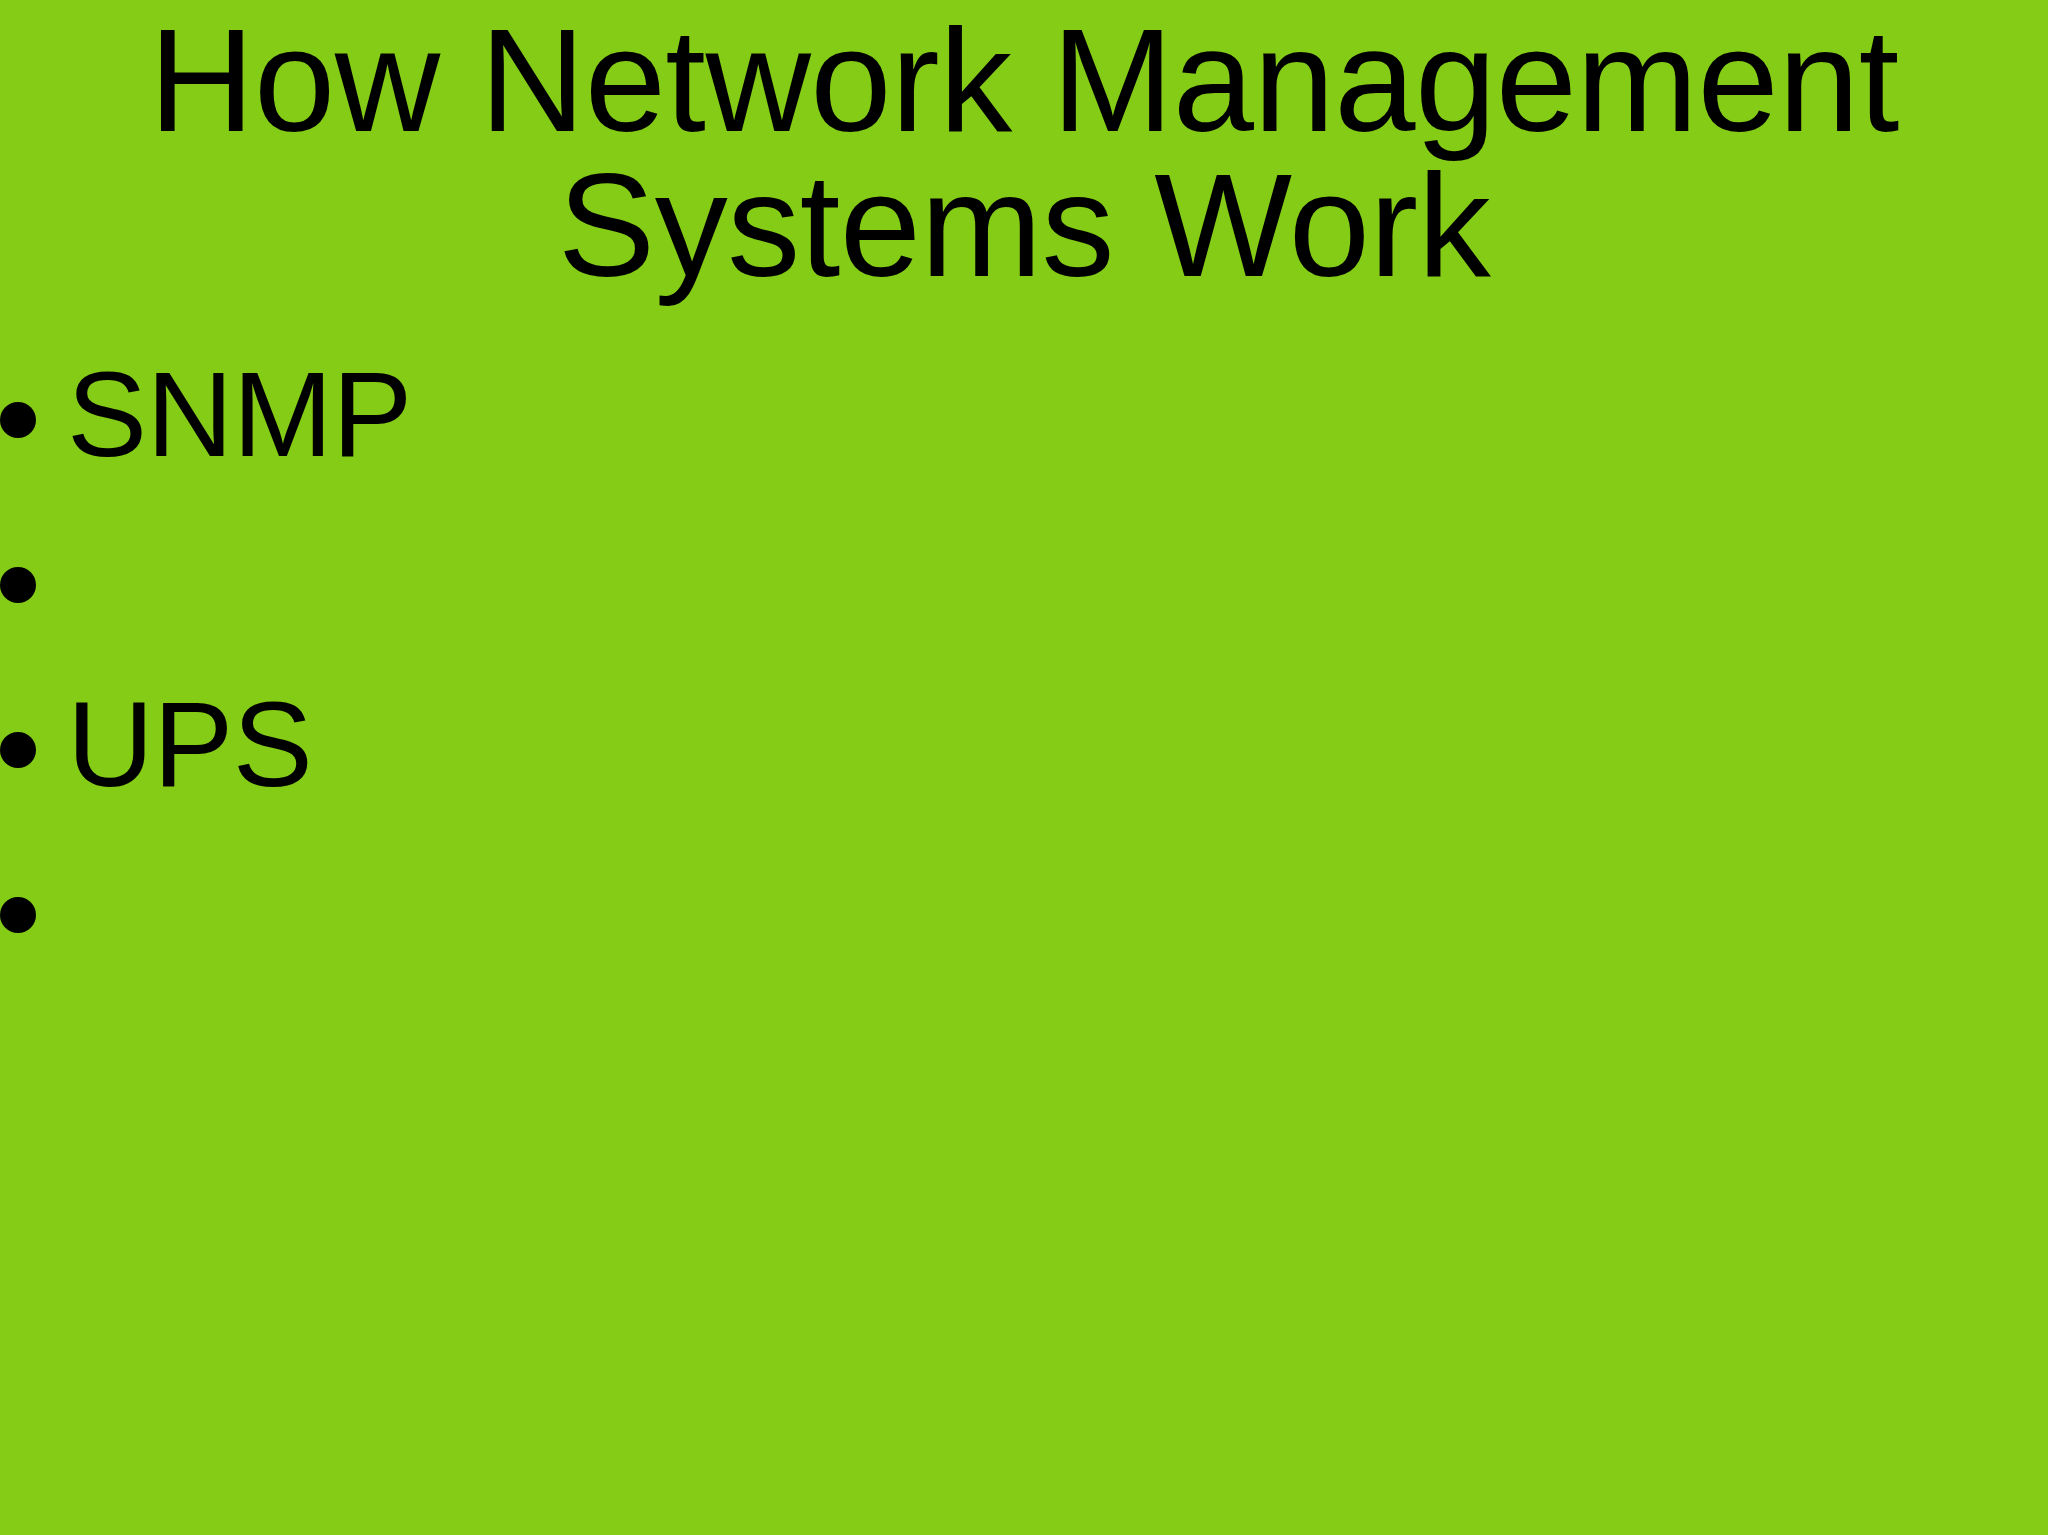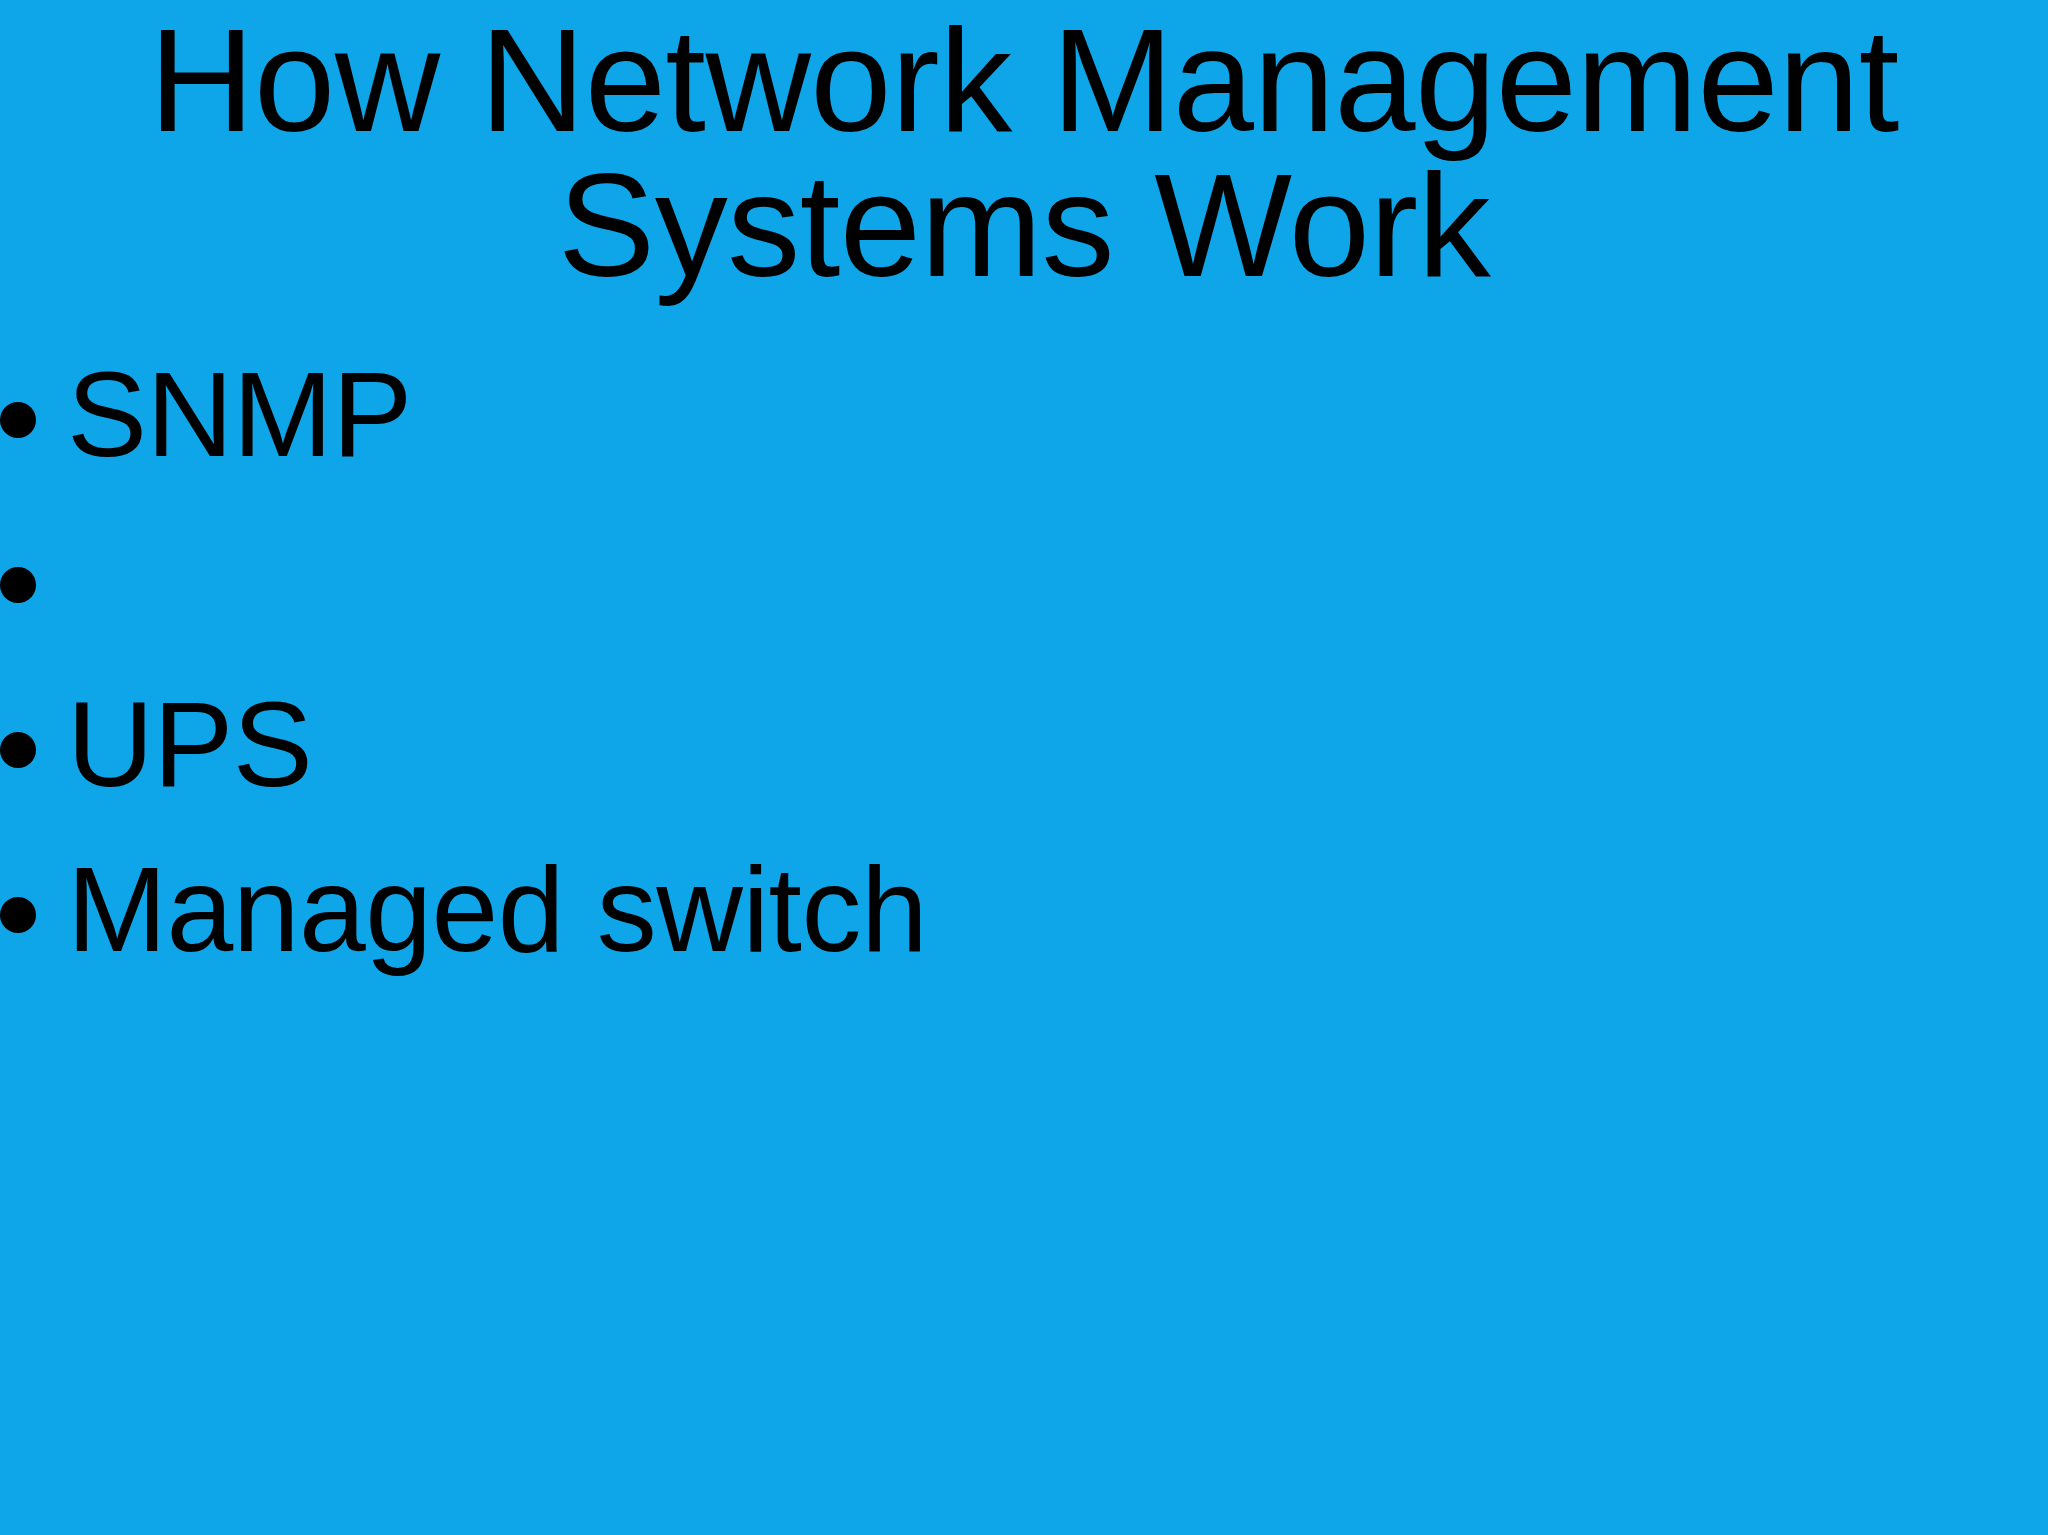--- a/index.html
+++ b/index.html
@@ -7,21 +7,21 @@
     padding: 0;
     background: #ffffff;
   }
   body {
     font-family: "Liberation Sans", sans-serif;
   }
   .slide {
     position: relative;
     width: 2048px;
     height: 1535px;
-    background: #0ea5e9;
+    background: #84cc16;
     overflow: hidden;
     box-sizing: border-box;
   }
   .slide-title {
     position: absolute;
     left: 96px;
     top: 8px;
     width: 1856px;
     text-align: center;
     color: #000000;
@@ -87,18 +87,17 @@
       <span class="bullet-marker"></span>
     </li>
 
     <li class="bullet-item">
       <span class="bullet-marker"></span>
       <span class="bullet-text">UPS</span>
     </li>
 
     <li class="bullet-item">
       <span class="bullet-marker"></span>
-      <span class="bullet-text">Managed switch</span>
     </li>
 
   </ul>
 
 </div>
 
 </body></html>

